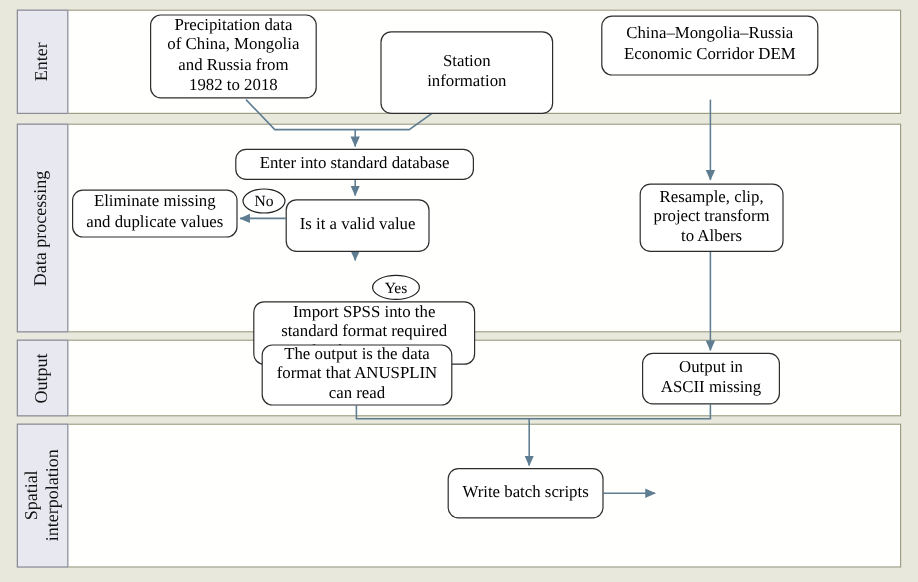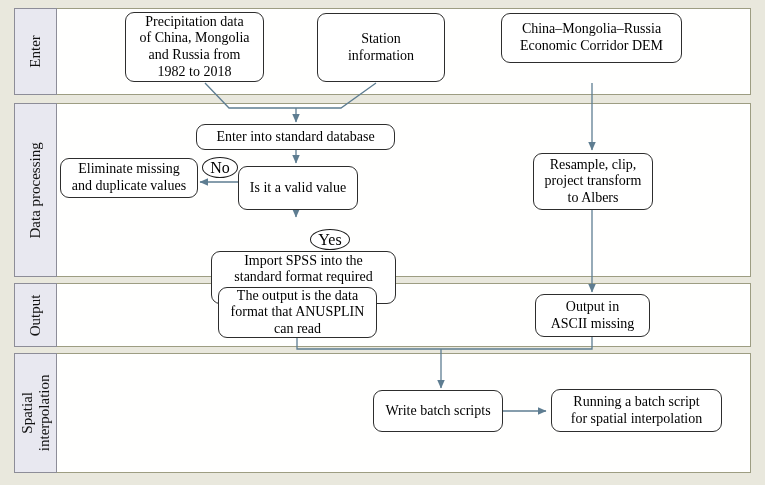--- a/index.html
+++ b/index.html
@@ -51,21 +51,21 @@
     padding:1px 2px;
   }
 
   .decision-ellipse {
     position:absolute;
     background:#fff;
     border:1.3px solid #1e1e1e;
     border-radius:50%;
     box-sizing:border-box;
     display:flex; align-items:center; justify-content:center;
-    font-size:16px;
+    font-size:13px;
     color:#000;
   }
 </style>
 </head>
 <body>
 
 <div class="canvas">
 
   <div class="lane" style="top:8px;height:87px;">
     <div class="lane-label">
@@ -116,21 +116,21 @@
       <line x1="441" y1="349" x2="441" y2="388" marker-end="url(#arrow)"></line>
 
       <line x1="503" y1="411" x2="546" y2="411" marker-end="url(#arrow)"></line>
     </g>
   </svg>
 
   <div class="node" style="left:125px;top:12px;width:139px;height:70px;">Precipitation data
 of China, Mongolia
 and Russia from
 1982 to 2018</div>
-  <div class="node" style="left:317px;top:13px;width:128px;height:69px;">Station
+  <div class="node" style="left:317px;top:26px;width:144px;height:69px;">Station
 information</div>
   <div class="node" style="left:501px;top:13px;width:181px;height:50px;">China–Mongolia–Russia
 Economic Corridor DEM</div>
 
   <div class="node" style="left:196px;top:124px;width:199px;height:26px;">Enter into standard database</div>
   <div class="node" style="left:60px;top:158px;width:138px;height:40px;">Eliminate missing
 and duplicate values</div>
   <div class="node" style="left:238px;top:166px;width:120px;height:44px;">Is it a valid value</div>
   <div class="node" style="left:211px;top:219px;width:185px;height:53px;margin-top:32px;">Import SPSS into the
 standard format required
@@ -139,19 +139,17 @@
 project transform
 to Albers</div>
 
   <div class="node" style="left:218px;top:287px;width:159px;height:51px;">The output is the data
 format that ANUSPLIN
 can read</div>
   <div class="node" style="left:535px;top:294px;width:115px;height:43px;">Output in
 ASCII missing</div>
 
   <div class="node" style="left:373px;top:390px;width:130px;height:42px;">Write batch scripts</div>
-  <div class="node" style="left:551px;top:389px;width:171px;height:43px;">Running a batch script
-for spatial interpolation</div>
 
   <div class="decision-ellipse" style="left:202px;top:157px;width:36px;height:21px;">No</div>
   <div class="decision-ellipse" style="left:310px;top:197px;width:40px;height:21px;margin-top:32px;">Yes</div>
 
 </div>
 
 </body></html>

